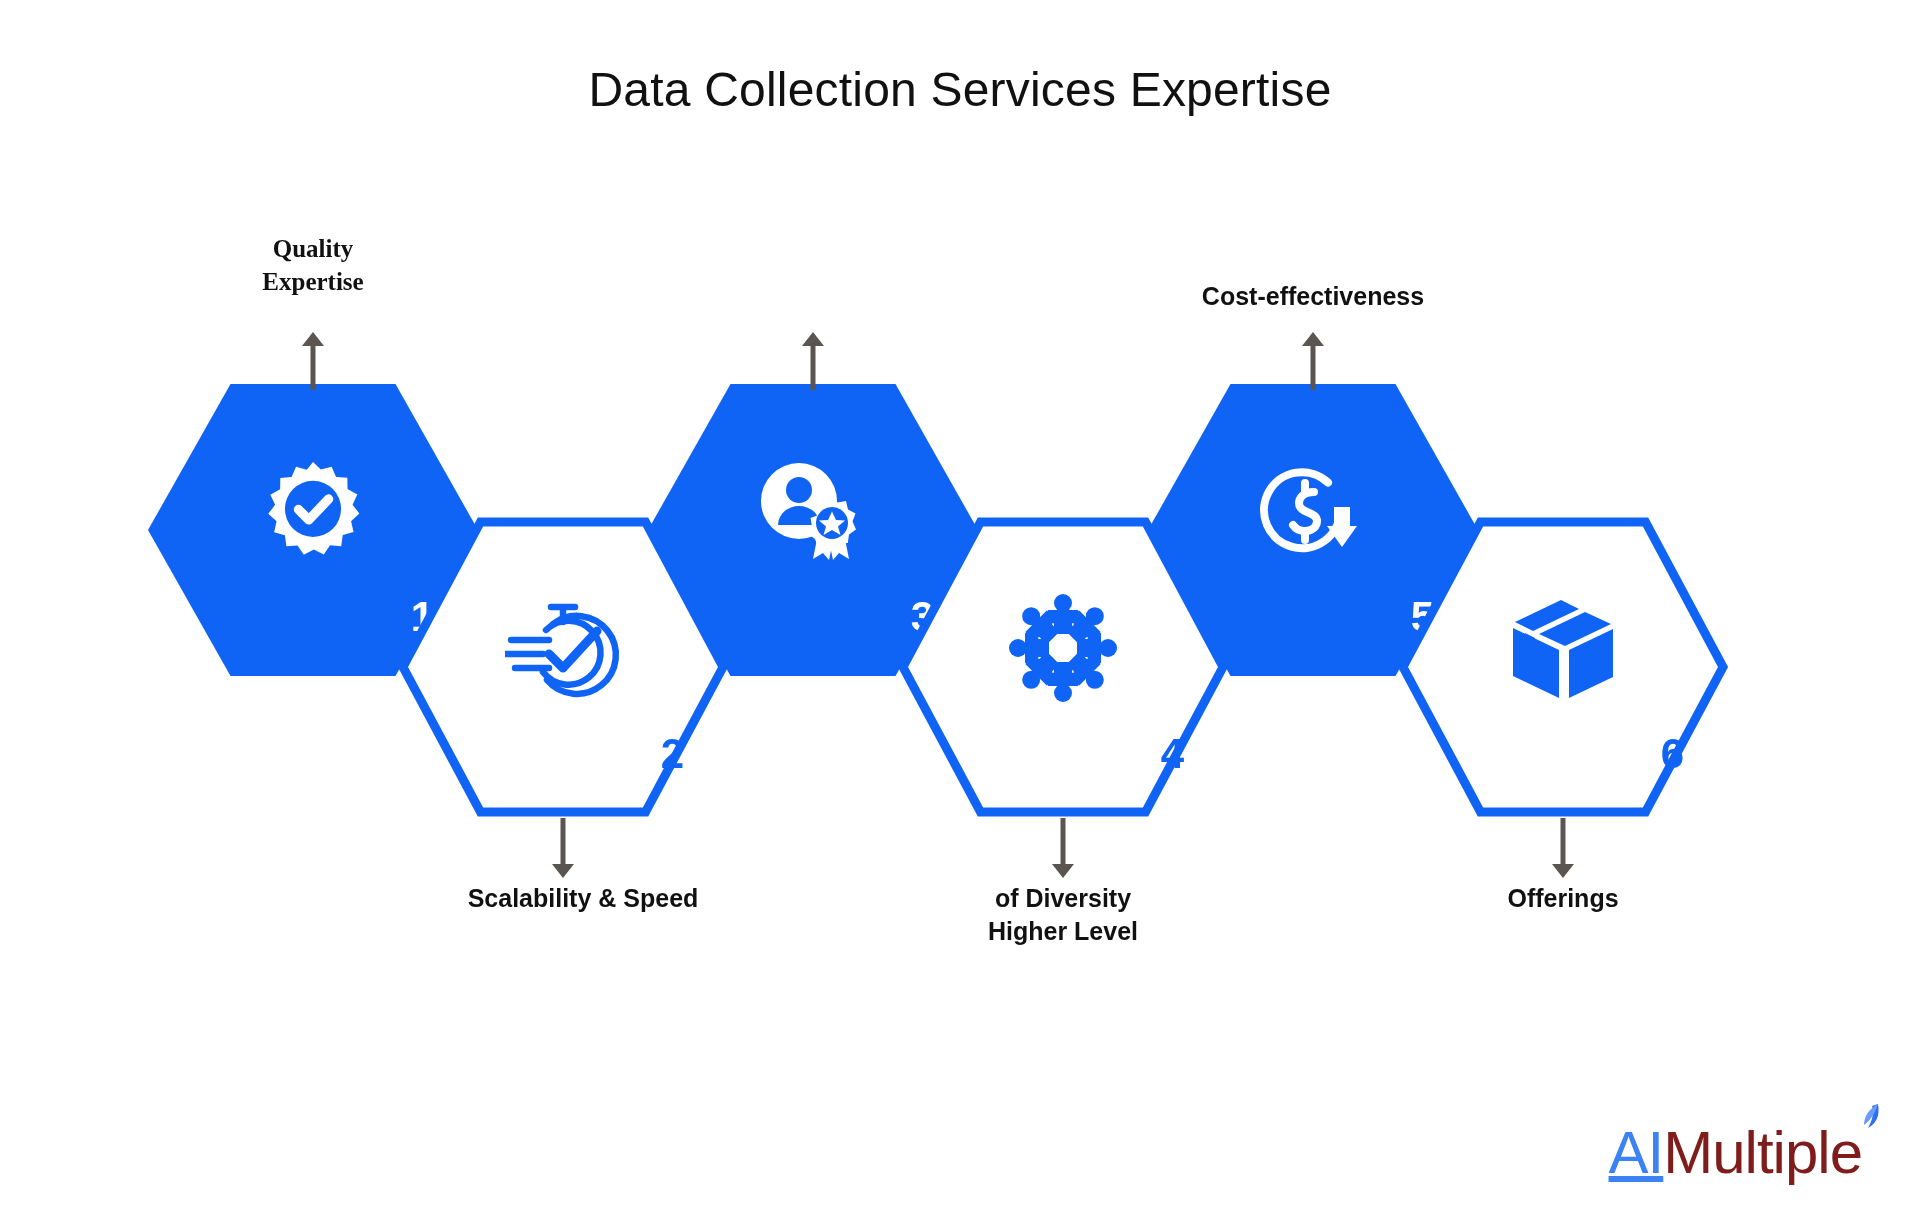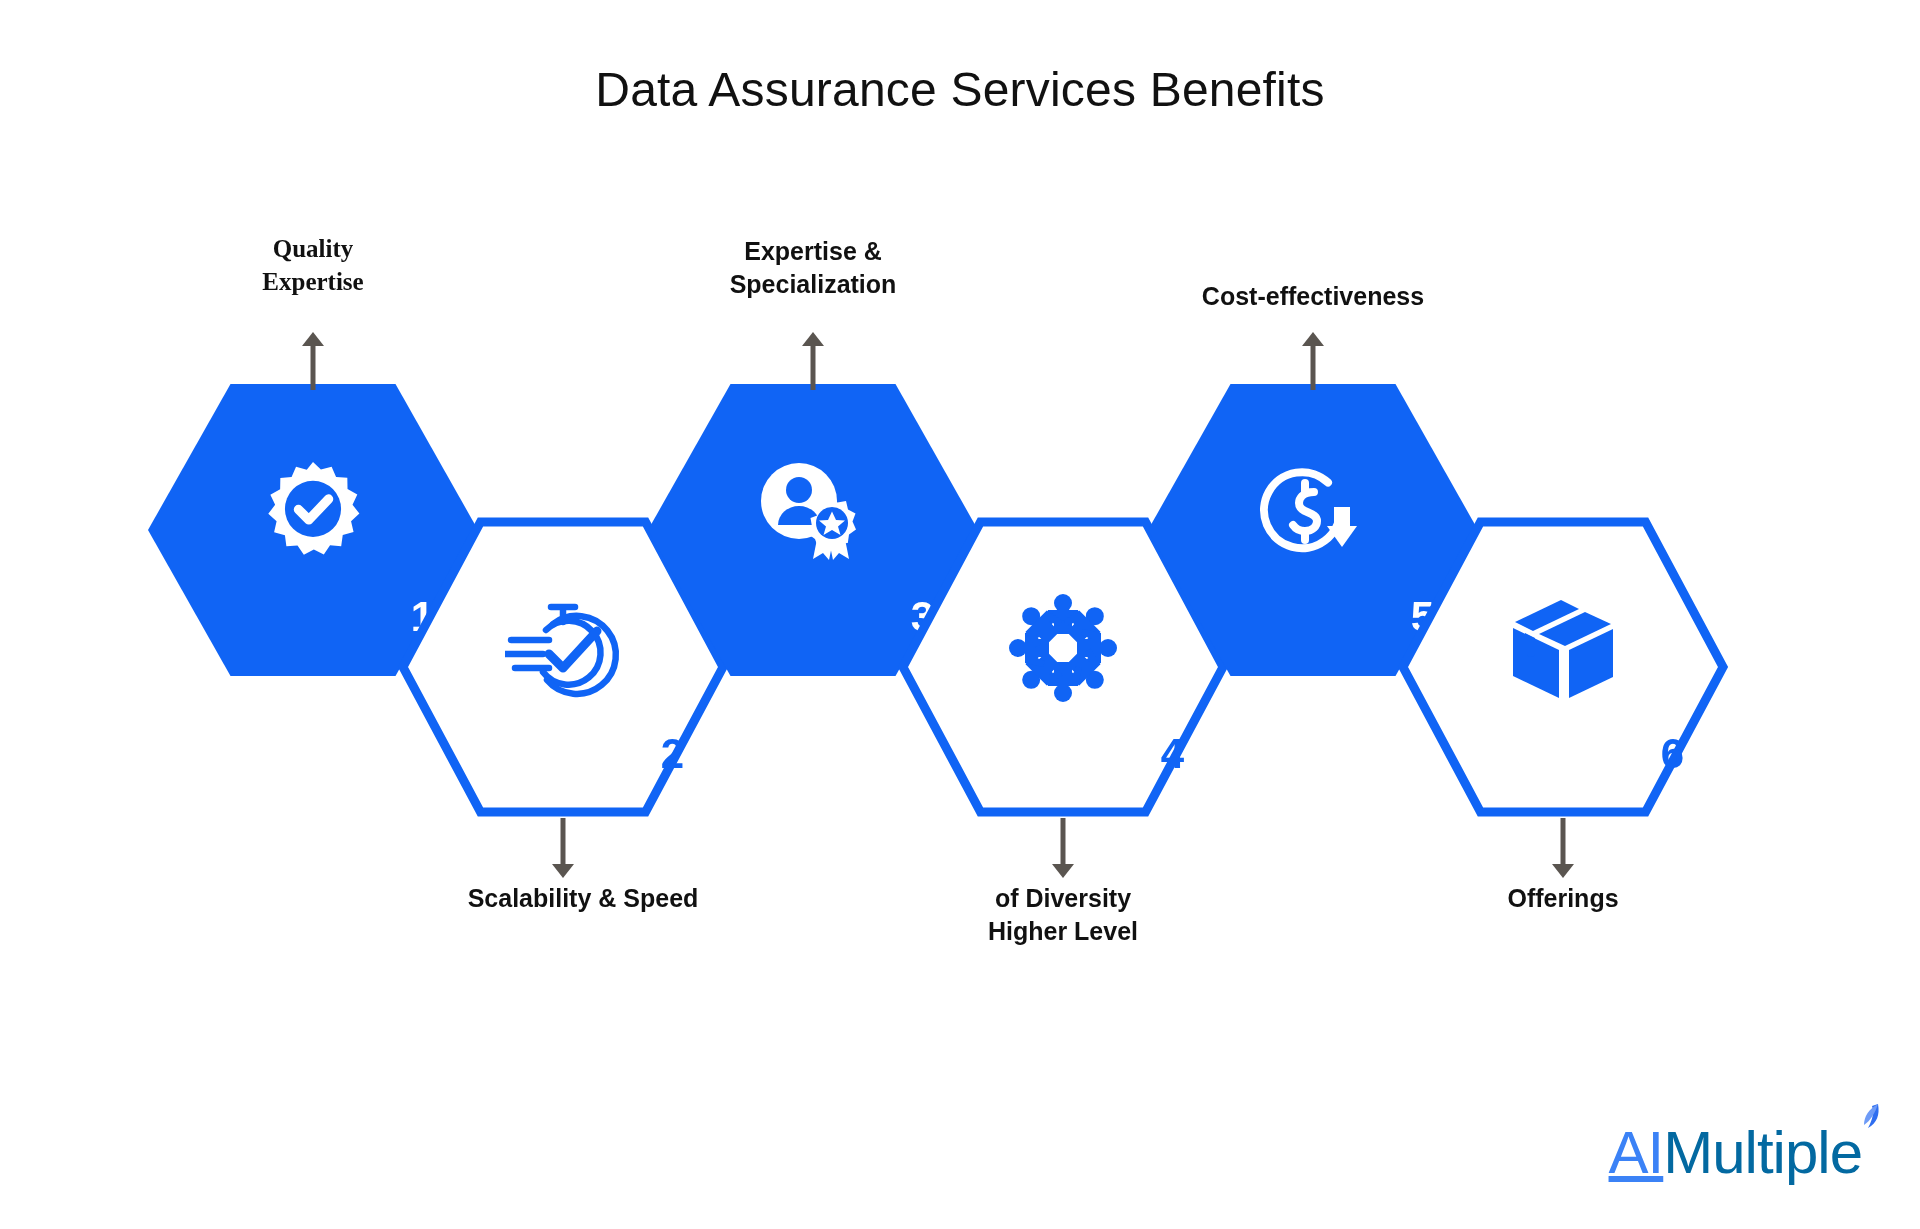--- a/index.html
+++ b/index.html
@@ -40,27 +40,27 @@
     font-size:25px;font-weight:700;color:#111111;
     text-align:center;line-height:1.32;
     width:330px;
   }
   #logo{
     position:absolute;right:38px;bottom:42px;
     display:flex;align-items:flex-end;
     font-size:60px;font-weight:400;letter-spacing:-1px;
   }
   #logo .ai{color:#3b82f6;text-decoration:underline;}
-  #logo .mult{color:#0369a1;margin-top:16px;}
+  #logo .mult{color:#7f1d1d;margin-top:16px;}
   #logo .mark{margin-left:-6px;margin-bottom:36px;}
 </style>
 </head>
 <body>
 
-<div id="page-title">Data Assurance Services Benefits</div>
+<div id="page-title">Data Collection Services Expertise</div>
 
 <div class="hex-row">
 
   <div class="hex-cell" style="left:148px;top:380px;">
     <svg class="hex-svg" viewBox="0 0 330 300">
       <polygon points="82.5,4 247.5,4 330,150 247.5,296 82.5,296 0,150" fill="#1064f5"></polygon>
     </svg>
     <div class="hex-icon">
       <svg width="104" height="104" viewBox="0 0 100 100">
         <g fill="#ffffff">
@@ -131,24 +131,20 @@
         <path d="M73 52.5 L77 61 L86 61.5 L79 67.5 L81.5 76 L73 71 L64.5 76 L67 67.5 L60 61.5 L69 61 Z" fill="#ffffff"></path>
       </svg>
     </div>
     <div class="hex-num on-fill" style="right:44px;bottom:42px;">3</div>
   </div>
 
   <svg class="conn" style="left:797px;top:330px;" width="32" height="62" viewBox="0 0 32 62">
     <line x1="16" y1="60" x2="16" y2="10" stroke="#5a5550" stroke-width="5"></line>
     <path d="M16 2 L27 16 L5 16 Z" fill="#5a5550"></path>
   </svg>
-  <div class="lbl" style="left:648px;top:235px;">
-    <div>Expertise &amp;</div>
-    <div>Specialization</div>
-  </div>
 
   <div class="hex-cell" style="left:898px;top:517px;">
     <svg class="hex-svg" viewBox="0 0 330 300">
       <polygon points="82.5,5 247.5,5 325,150 247.5,295 82.5,295 5,150" fill="#ffffff" stroke="#1064f5" stroke-width="9" stroke-linejoin="miter"></polygon>
     </svg>
     <div class="hex-icon">
       <svg width="120" height="120" viewBox="0 0 120 120">
         <g fill="#1064f5">
           <g>
             <circle cx="60" cy="15" r="9"></circle>

